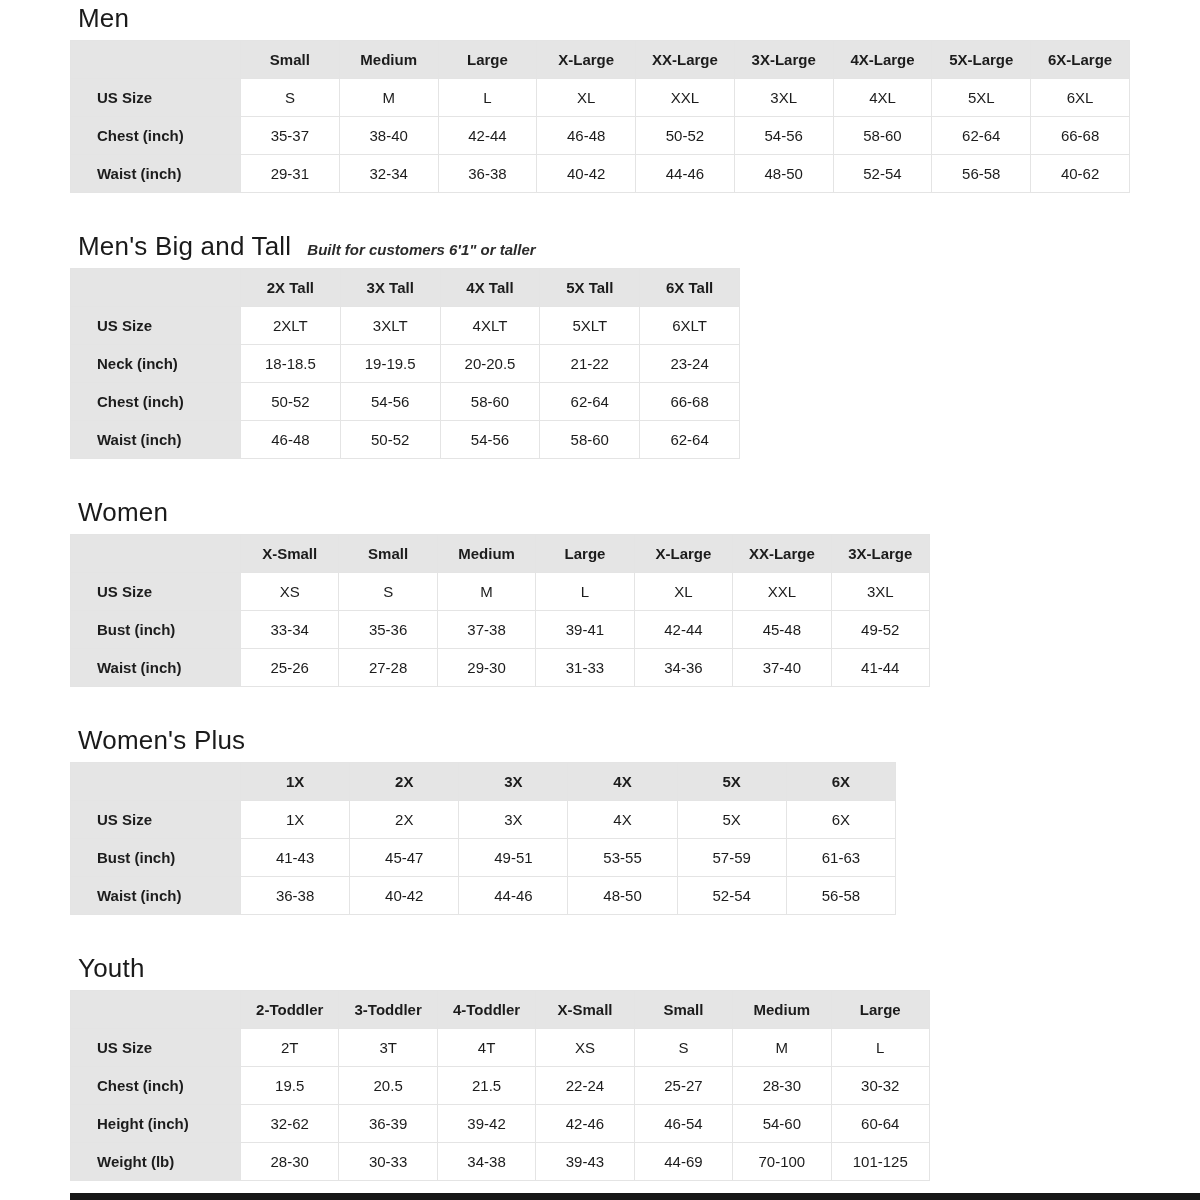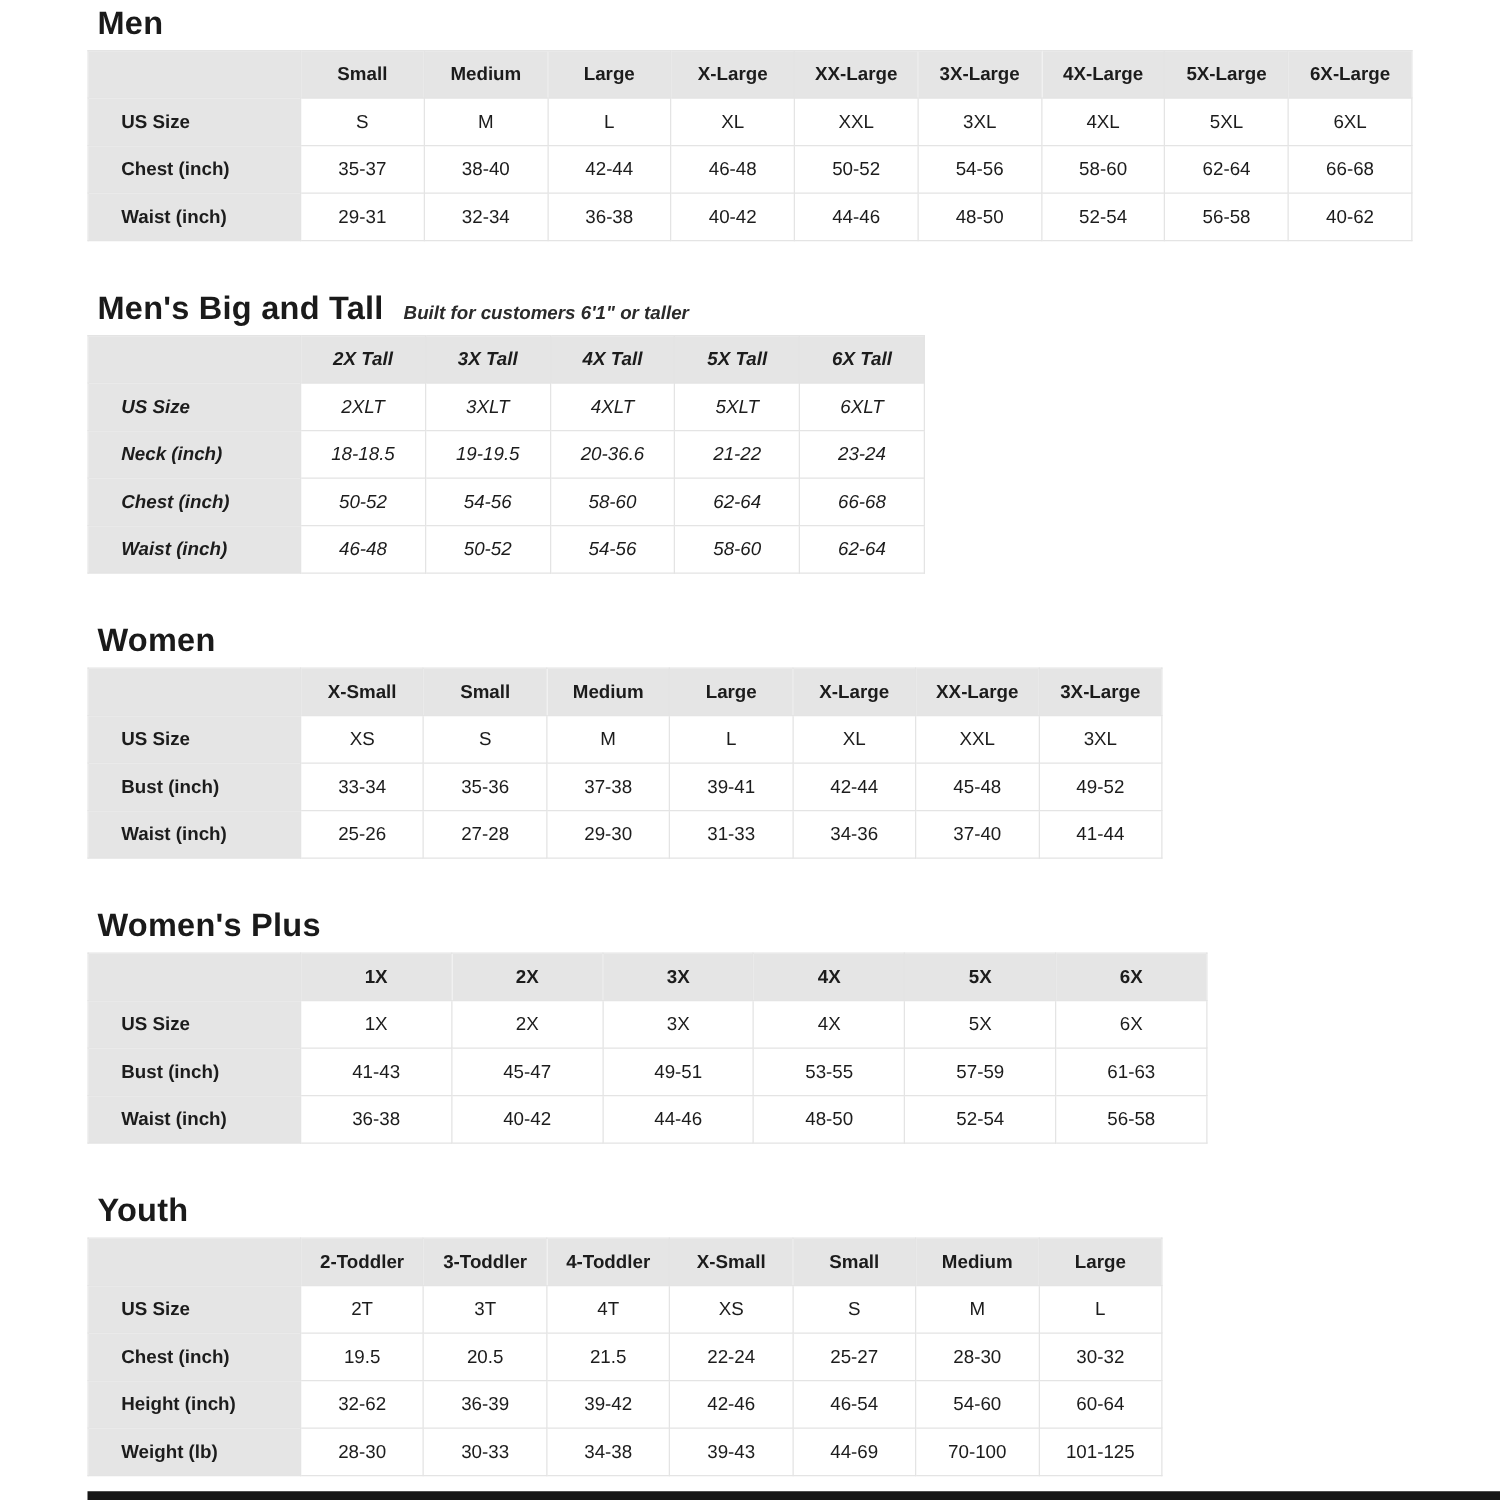--- a/index.html
+++ b/index.html
@@ -22,41 +22,41 @@
   .section + .section { margin-top: 38px; }
   .title-row {
     display: flex;
     align-items: baseline;
     margin: 0 0 7px 8px;
     line-height: 30px;
     height: 30px;
   }
   .section-title {
     font-size: 26px;
-    font-weight: 700;
+    font-weight: 400;
     color: #1a1a1a;
     letter-spacing: 0.2px;
     margin: 0;
   }
   .section-subtitle {
     font-size: 15px;
     font-style: italic;
     font-weight: 700;
     color: #2b2b2b;
     margin-left: 16px;
   }
   table.size-table {
     border-collapse: collapse;
     table-layout: fixed;
     font-size: 15px;
   }
   table.w-men    { width: 1060px; }
-  table.w-bigtall{ width: 670px; font-style: italic; }
+  table.w-bigtall{ width: 670px; }
   table.w-women  { width: 860px; }
-  table.w-plus   { width: 896px; }
+  table.w-plus   { width: 826px; }
   table.w-youth  { width: 860px; }
   table.size-table th, table.size-table td {
     border: 1px solid #e4e4e4;
     height: 38px;
     padding: 0;
     text-align: center;
     vertical-align: middle;
     color: #1c1c1c;
     font-weight: 400;
     overflow: hidden;
@@ -184,21 +184,21 @@
             <td>2XLT</td>
             <td>3XLT</td>
             <td>4XLT</td>
             <td>5XLT</td>
             <td>6XLT</td>
           </tr>
           <tr>
             <th class="label">Neck (inch)</th>
             <td>18-18.5</td>
             <td>19-19.5</td>
-            <td>20-36.6</td>
+            <td>20-20.5</td>
             <td>21-22</td>
             <td>23-24</td>
           </tr>
           <tr>
             <th class="label">Chest (inch)</th>
             <td>50-52</td>
             <td>54-56</td>
             <td>58-60</td>
             <td>62-64</td>
             <td>66-68</td>

